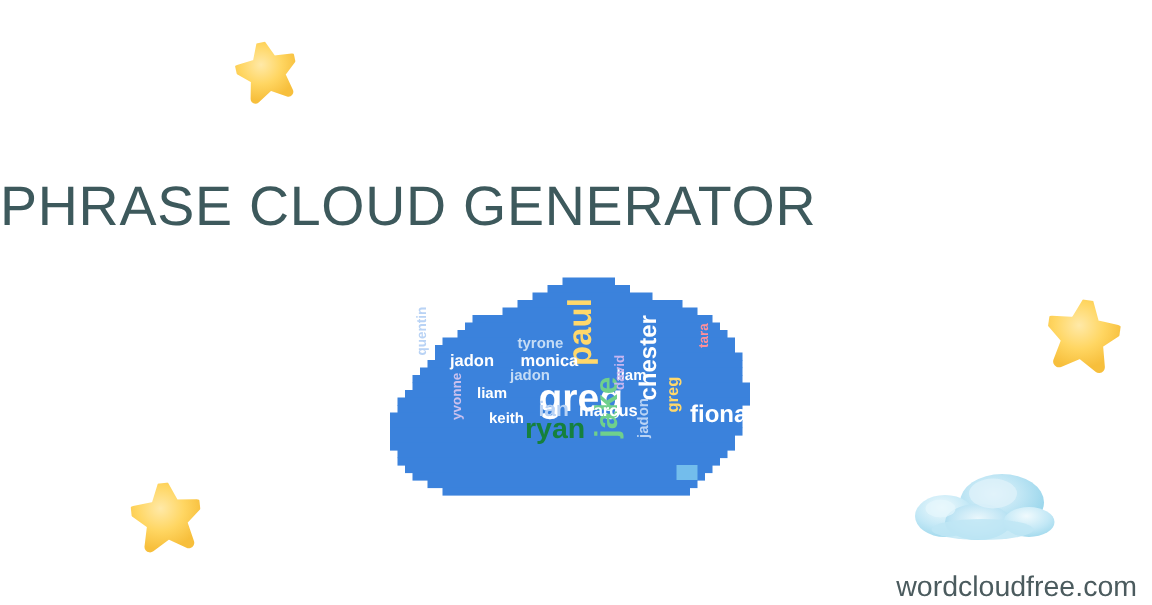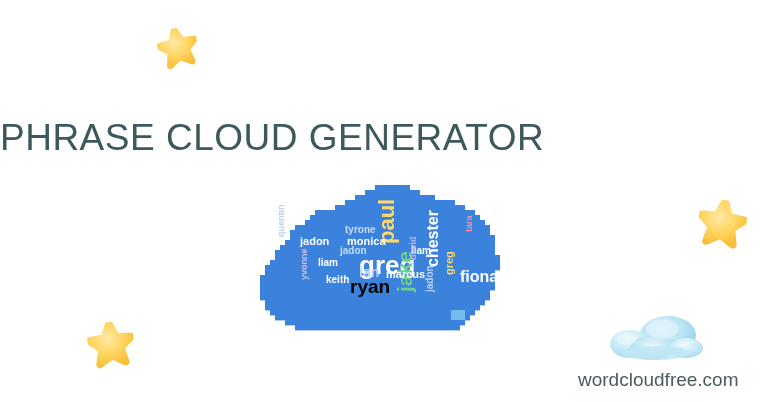--- a/index.html
+++ b/index.html
@@ -66,23 +66,23 @@
     left:578px; top:313px;
     width:180px; height:82px;
   }
   #brand-cloud-icon {
     position:absolute;
     left:22px; top:0px;
     width:110px; height:52px;
   }
   #brand-text {
     position:absolute;
-    left:0; top:56px;
+    left:0; top:68px;
     width:180px;
-    text-align:left;
+    text-align:right;
     font-size:19px;
     color:#4b5b5e;
     font-family:"Liberation Sans", sans-serif;
     white-space:nowrap;
   }
 </style>
 </head>
 <body>
 
 <div id="page">
@@ -168,21 +168,21 @@
           <rect x="20" y="135" width="195" height="5.4" fill="#3b82dc"></rect>
           <rect x="30" y="140" width="180" height="5.4" fill="#3b82dc"></rect>
           <rect x="40" y="145" width="165" height="5.4" fill="#3b82dc"></rect>
           <rect x="196" y="130" width="14" height="10" fill="#7ec8ef" opacity="0.85"></rect>
         </g>
     </svg>
     <div id="cloud-words">
         <div class="w" style="font-size: 26px; color: rgb(255, 255, 255); left: 104px; top: 72px;">greg</div>
         <div class="w" style="font-size: 22px; color: rgb(255, 216, 107); left: 143px; top: 64px; transform: rotate(-90deg) translateY(-100%); transform-origin: 0px 0px;">paul</div>
         <div class="w" style="font-size: 21px; color: rgb(111, 208, 140); left: 160px; top: 112px; transform: rotate(-90deg) translateY(-100%); transform-origin: 0px 0px;">jake</div>
-        <div class="w" style="font-size: 19px; color: #000000; left: 95px; top: 97px;">ryan</div>
+        <div class="w" style="font-size: 19px; color: #15803d; left: 95px; top: 97px;">ryan</div>
         <div class="w" style="font-size: 16px; color: rgb(255, 255, 255); left: 186px; top: 87px; transform: rotate(-90deg) translateY(-100%); transform-origin: 0px 0px;">chester</div>
         <div class="w" style="font-size: 11px; color: rgb(255, 255, 255); left: 92px; top: 56px;">monica</div>
         <div class="w" style="font-size: 10px; color: rgb(197, 220, 245); left: 90px; top: 45px;">tyrone</div>
         <div class="w" style="font-size: 10px; color: rgb(197, 220, 245); left: 85px; top: 66px;">jadon</div>
         <div class="w" style="font-size: 11px; color: rgb(255, 255, 255); left: 45px; top: 56px;">jadon</div>
         <div class="w" style="font-size: 10px; color: rgb(255, 255, 255); left: 63px; top: 78px;">liam</div>
         <div class="w" style="font-size: 10px; color: rgb(255, 255, 255); left: 71px; top: 95px;">keith</div>
         <div class="w" style="font-size: 11px; color: rgb(255, 255, 255); left: 131px; top: 89px;">marcus</div>
         <div class="w" style="font-size: 14px; color: rgb(185, 211, 245); left: 104px; top: 85px;">ian</div>
         <div class="w" style="font-size: 10px; color: rgb(255, 255, 255); left: 156px; top: 66px;">liam</div>

